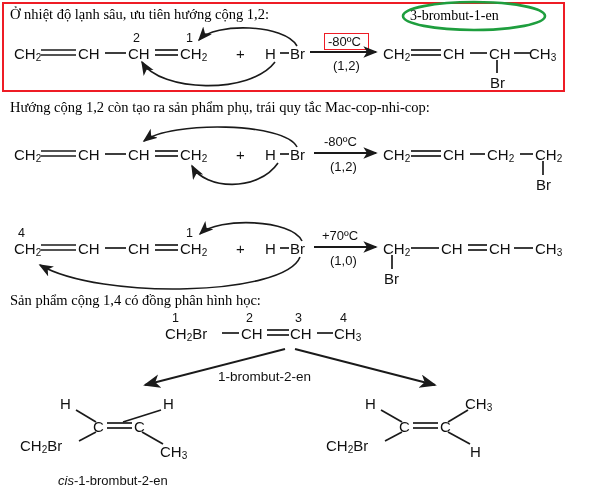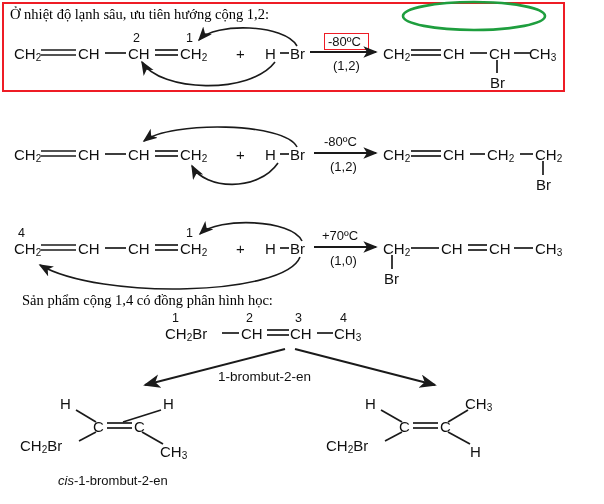--- a/index.html
+++ b/index.html
@@ -79,21 +79,23 @@
   <div class="abs" style="left:324px;top:33px;width:45px;height:17px;border:1.5px solid #ee1c25;box-sizing:border-box;"></div>
   <div class="abs cond" style="left:328px;top:34px;"><span>-80</span><span>ºC</span></div>
   <div class="abs cond" style="left:333px;top:58px;">(1,2)</div>
 
   <div class="abs chem" style="left:383px;top:45px;"><span>CH</span><sub>2</sub></div>
   <div class="abs chem" style="left:443px;top:45px;">CH</div>
   <div class="abs chem" style="left:489px;top:45px;">CH</div>
   <div class="abs chem" style="left:529px;top:45px;"><span>CH</span><sub>3</sub></div>
   <div class="abs chem" style="left:490px;top:74px;">Br</div>
 
-
+  <div class="abs label-green" style="left:410px;top:8px;">3-brombut-1-en</div>
+
+  <div class="abs heading" style="left:10px;top:99px;">Hướng cộng 1,2 còn tạo ra sản phẩm phụ, trái quy tắc Mac-cop-nhi-cop:</div>
 
   <div class="abs chem" style="left:14px;top:146px;"><span>CH</span><sub>2</sub></div>
   <div class="abs chem" style="left:78px;top:146px;">CH</div>
   <div class="abs chem" style="left:128px;top:146px;">CH</div>
   <div class="abs chem" style="left:180px;top:146px;"><span>CH</span><sub>2</sub></div>
   <div class="abs chem" style="left:236px;top:146px;">+</div>
   <div class="abs chem" style="left:265px;top:146px;">H</div>
   <div class="abs chem" style="left:290px;top:146px;">Br</div>
 
   <div class="abs cond" style="left:324px;top:134px;"><span>-80</span><span>ºC</span></div>
@@ -119,21 +121,21 @@
 
   <div class="abs cond" style="left:322px;top:228px;"><span>+70</span><span>ºC</span></div>
   <div class="abs cond" style="left:330px;top:253px;">(1,0)</div>
 
   <div class="abs chem" style="left:383px;top:240px;"><span>CH</span><sub>2</sub></div>
   <div class="abs chem" style="left:441px;top:240px;">CH</div>
   <div class="abs chem" style="left:489px;top:240px;">CH</div>
   <div class="abs chem" style="left:535px;top:240px;"><span>CH</span><sub>3</sub></div>
   <div class="abs chem" style="left:384px;top:270px;">Br</div>
 
-  <div class="abs heading" style="left:10px;top:292px;margin-left:12px;">Sản phẩm cộng 1,4 có đồng phân hình học:</div>
+  <div class="abs heading" style="left:10px;top:292px;">Sản phẩm cộng 1,4 có đồng phân hình học:</div>
 
   <div class="abs num" style="left:172px;top:311px;">1</div>
   <div class="abs num" style="left:246px;top:311px;">2</div>
   <div class="abs num" style="left:295px;top:311px;">3</div>
   <div class="abs num" style="left:340px;top:311px;">4</div>
 
   <div class="abs chem" style="left:165px;top:325px;"><span>CH</span><sub>2</sub><span>Br</span></div>
   <div class="abs chem" style="left:241px;top:325px;">CH</div>
   <div class="abs chem" style="left:290px;top:325px;">CH</div>
   <div class="abs chem" style="left:334px;top:325px;"><span>CH</span><sub>3</sub></div>

